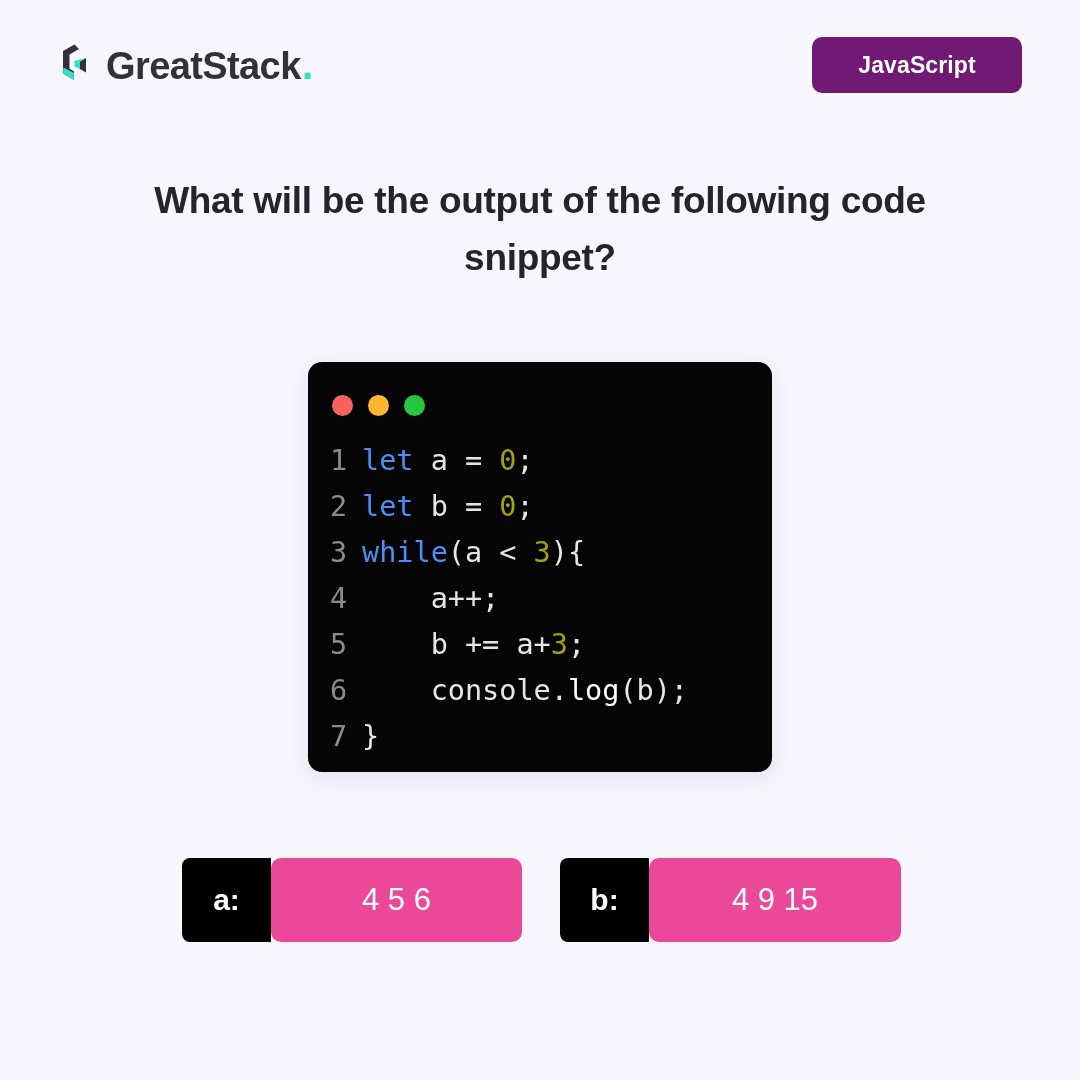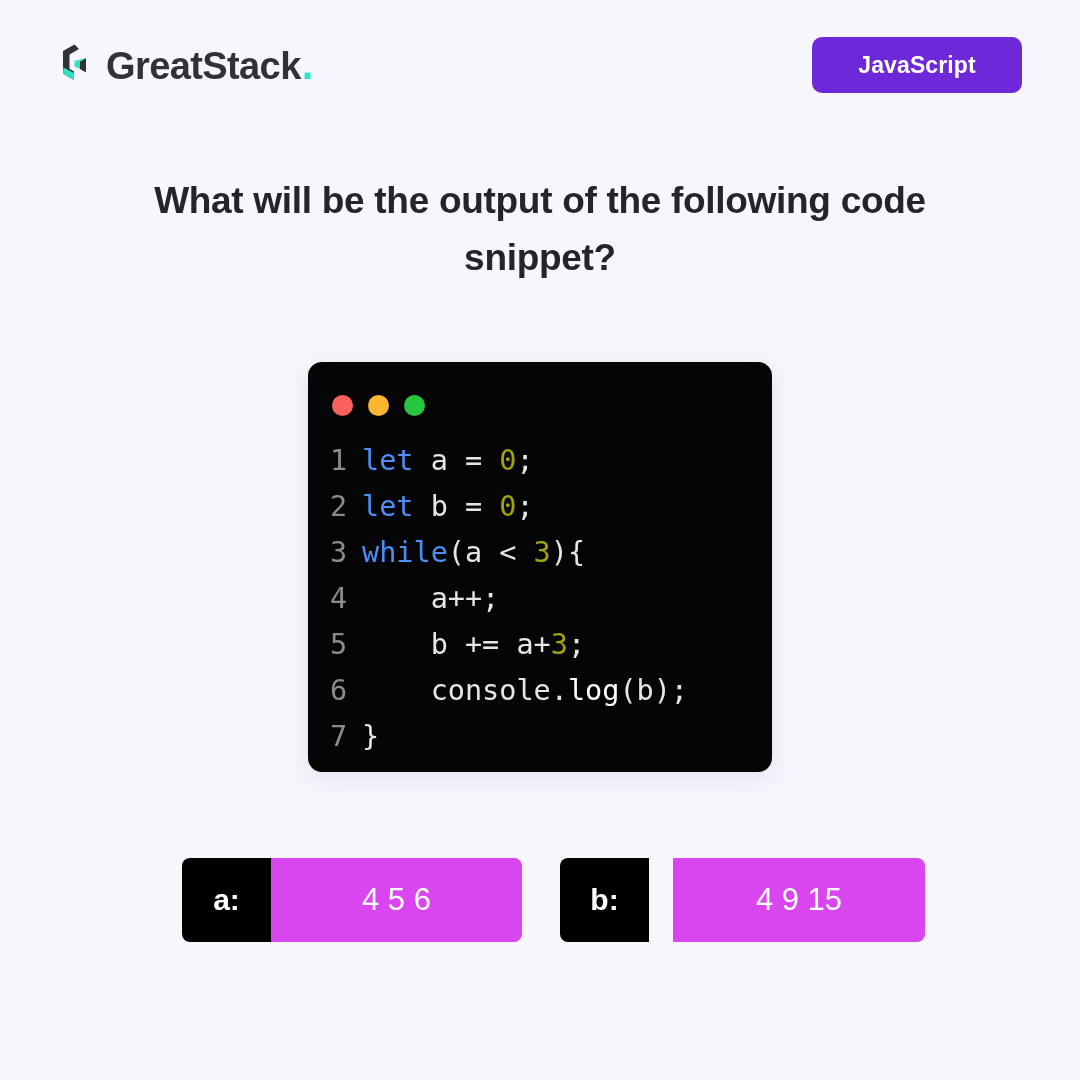--- a/index.html
+++ b/index.html
@@ -51,21 +51,21 @@
   }
 
   .brand-dot {
     color: #2ee3c2;
     font-size: 42px;
     line-height: 1;
     margin-left: 1px;
   }
 
   .lang-badge {
-    background: #6d28d9;
+    background: #701a75;
     color: #ffffff;
     font-size: 23px;
     font-weight: 700;
     letter-spacing: 0.1px;
     border-radius: 10px;
     width: 210px;
     height: 56px;
     display: flex;
     align-items: center;
     justify-content: center;
@@ -163,34 +163,35 @@
     font-size: 30px;
     font-weight: 700;
     display: flex;
     align-items: center;
     justify-content: center;
     flex: none;
     padding: 0 8px;
   }
 
   .answer-val {
-    background: #d946ef;
+    background: #ec4899;
     color: #ffffff;
     font-size: 31px;
     font-weight: 400;
     display: flex;
     align-items: center;
     justify-content: center;
     flex: none;
+    border-radius: 10px;
   }
 
   .answer.a .answer-key { width: 89px; }
   .answer.a .answer-val { width: 251px; }
   .answer.b .answer-key { width: 89px; }
-  .answer.b .answer-val { width: 252px; margin-left: 24px; }
+  .answer.b .answer-val { width: 252px; }
 </style>
 </head>
 <body>
 
 <div class="header">
 
   <div class="brand">
     <svg class="brand-mark" viewBox="0 0 40 44">
       <path d="M18.5 1.5 L7.0 8.0 L7.0 30.5 L18.0 37.0 L18.0 28.5 L13.5 25.8 L13.5 11.5 L23.0 6.0 Z" fill="#333138"></path>
       <path d="M30.0 15.0 L24.0 18.5 L24.0 26.0 L30.0 29.5 L30.0 22.0 Z" fill="#333138"></path>

